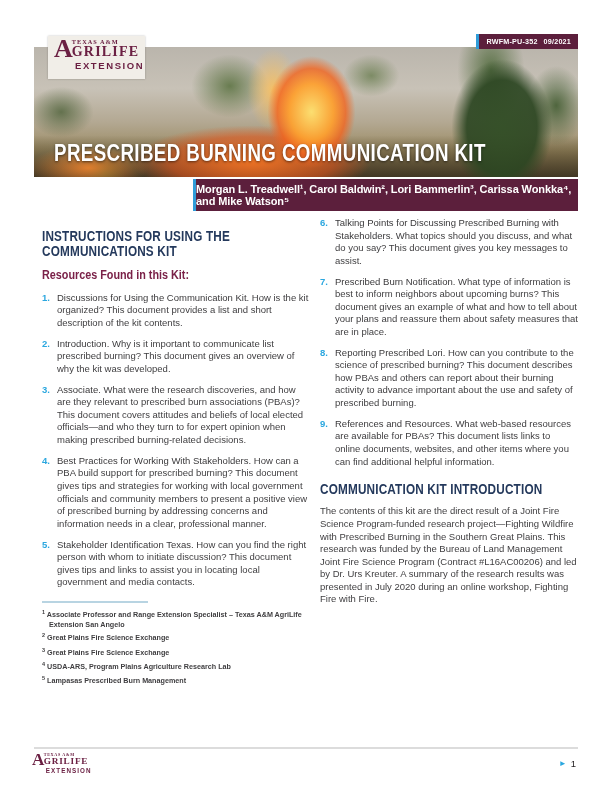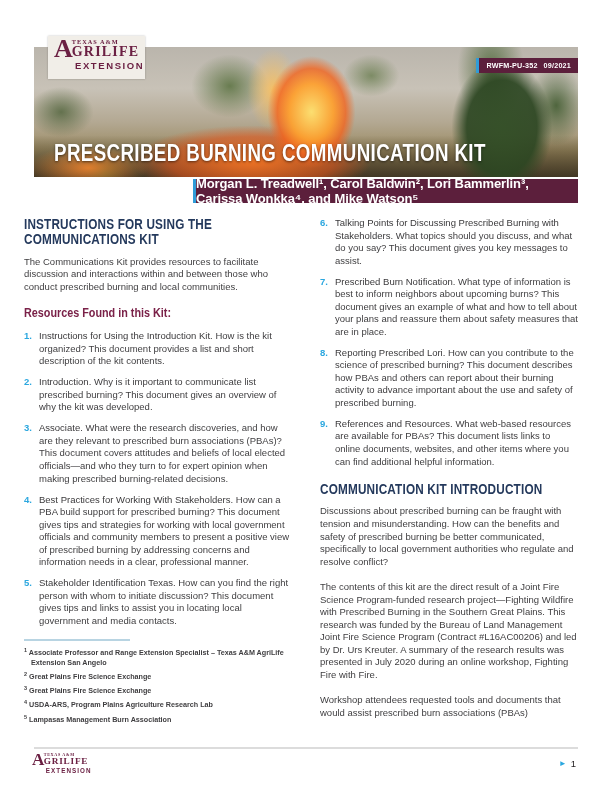--- a/index.html
+++ b/index.html
@@ -24,42 +24,42 @@
       linear-gradient(180deg, rgba(0,0,0,0) 68%, rgba(70,58,34,.5) 85%, rgba(45,37,22,.72) 100%),
       linear-gradient(180deg, #bab5ac 0%, #c8c2b7 32%, #b3a892 58%, #9a8a62 80%, #77684a 100%);
   }
   .doc-title{position:absolute;left:20px;bottom:10px;margin:0;color:#ffffff;
     font-size:24px;font-weight:bold;letter-spacing:.5px;white-space:nowrap;
     transform:scaleX(.78);transform-origin:left bottom;
     text-shadow:0 1px 3px rgba(0,0,0,.55);}
 
   .badge{position:absolute;top:-13px;right:0;background:#5c1f3c;color:#fff;
     border-left:3px solid #2f9cd8;height:15px;display:flex;align-items:center;
-    gap:6px;padding:0 7px;font-size:7.2px;font-weight:bold;letter-spacing:.2px;margin-top:24px;}
+    gap:6px;padding:0 7px;font-size:7.2px;font-weight:bold;letter-spacing:.2px;}
 
   
   .logo-box{position:absolute;left:14px;top:-11px;width:97px;height:43px;
     background:#f1eee8;box-shadow:0 0 2px rgba(0,0,0,.25);padding:3px 0 0 6px;box-sizing:border-box;}
   .logo{color:#6b2043;}
   .logo-row{display:flex;align-items:flex-start;line-height:1;}
   .logo-a{font-family:"Liberation Serif",serif;font-weight:bold;font-size:26px;line-height:.8;}
   .logo-stack{display:flex;flex-direction:column;margin-left:-1px;}
   .logo-tam{font-family:"Liberation Serif",serif;font-size:6.3px;letter-spacing:1px;font-weight:bold;}
   .logo-grilife{font-family:"Liberation Serif",serif;font-size:14px;letter-spacing:1.2px;font-weight:bold;line-height:.95;}
   .logo-ext{font-size:9.5px;font-weight:bold;letter-spacing:1.6px;margin-left:21px;margin-top:1px;line-height:1;}
   .footer-logo{position:absolute;left:32px;top:753px;transform:scale(.66);transform-origin:left top;}
 
   
-  .authors-bar{position:absolute;left:193px;right:34px;top:179px;height:24px;
+  .authors-bar{position:absolute;left:193px;right:34px;top:179px;height:32px;
     background:#5c1f3c;border-left:3px solid #2f9cd8;display:flex;align-items:center;
-    justify-content:center;color:#fff;font-size:13px;font-weight:bold;letter-spacing:-.1px;}
+    justify-content:center;color:#fff;font-size:11px;font-weight:bold;letter-spacing:-.1px;}
 
   
   .col{position:absolute;top:217px;font-size:9.5px;line-height:1.32;}
-  .col-left{left:24px;width:268px;}
+  .col-left{left:42px;width:268px;margin-top:12px;}
   .col-right{left:320px;width:258px;}
 
   h2.sec{color:#24395c;font-size:14px;font-weight:bold;margin:0 0 8px 0;line-height:1.1;
     width:125%;transform:scaleX(.84);transform-origin:left top;letter-spacing:.2px;}
   h2.sec2{margin-top:14px;}
   .para{margin:0 0 13px 0;}
   h3.resources{color:#7a2148;font-size:12px;font-weight:bold;margin:4px 0 8px 0;
     width:115%;transform:scaleX(.9);transform-origin:left top;}
 
   .li{display:flex;margin:0 0 8.5px 0;}
@@ -103,26 +103,25 @@
     </div>
     <h1 class="doc-title">PRESCRIBED BURNING COMMUNICATION KIT</h1>
   </div>
 
   <div class="authors-bar">
     <span>Morgan L. Treadwell¹, Carol Baldwin², Lori Bammerlin³, Carissa Wonkka⁴, and Mike Watson⁵</span>
   </div>
 
   <div class="col col-left">
     <h2 class="sec">INSTRUCTIONS FOR USING THE COMMUNICATIONS KIT</h2>
-    <p class="para">The Communications Kit provides resources to facilitate discussion and interactions within and between those who conduct prescribed burning and local communities.</p>
     <h3 class="resources">Resources Found in this Kit:</h3>
 
     <div class="li">
       <span class="num">1.</span>
-      <span class="li-body"><b class="lead">Instructions for Using the Introduction Kit.</b> <span>How is the kit organized? This document provides a list and short description of the kit contents.</span></span>
+      <span class="li-body"><b class="lead">Discussions for Using the Communication Kit.</b> <span>How is the kit organized? This document provides a list and short description of the kit contents.</span></span>
     </div>
     <div class="li">
       <span class="num">2.</span>
       <span class="li-body"><b class="lead">Introduction.</b> <span>Why is it important to communicate list prescribed burning? This document gives an overview of why the kit was developed.</span></span>
     </div>
     <div class="li">
       <span class="num">3.</span>
       <span class="li-body"><b class="lead">Associate.</b> <span>What were the research discoveries, and how are they relevant to prescribed burn associations (PBAs)? This document covers attitudes and beliefs of local elected officials—and who they turn to for expert opinion when making prescribed burning-related decisions.</span></span>
     </div>
     <div class="li">
@@ -133,21 +132,21 @@
       <span class="num">5.</span>
       <span class="li-body"><b class="lead">Stakeholder Identification Texas.</b> <span>How can you find the right person with whom to initiate discussion? This document gives tips and links to assist you in locating local government and media contacts.</span></span>
     </div>
 
     <div class="footnotes">
       <div class="fn-rule"></div>
       <div class="fn"><sup>1</sup> <span>Associate Professor and Range Extension Specialist – Texas A&amp;M AgriLife Extension San Angelo</span></div>
       <div class="fn"><sup>2</sup> <span>Great Plains Fire Science Exchange</span></div>
       <div class="fn"><sup>3</sup> <span>Great Plains Fire Science Exchange</span></div>
       <div class="fn"><sup>4</sup> <span>USDA-ARS, Program Plains Agriculture Research Lab</span></div>
-      <div class="fn"><sup>5</sup> <span>Lampasas Management Burn Association</span></div>
+      <div class="fn"><sup>5</sup> <span>Lampasas Prescribed Burn Management</span></div>
     </div>
   </div>
 
   <div class="col col-right">
     <div class="li">
       <span class="num">6.</span>
       <span class="li-body"><b class="lead">Talking Points for Discussing Prescribed Burning with Stakeholders.</b> <span>What topics should you discuss, and what do you say? This document gives you key messages to assist.</span></span>
     </div>
     <div class="li">
       <span class="num">7.</span>
@@ -156,23 +155,21 @@
     <div class="li">
       <span class="num">8.</span>
       <span class="li-body"><b class="lead">Reporting Prescribed Lori.</b> <span>How can you contribute to the science of prescribed burning? This document describes how PBAs and others can report about their burning activity to advance important about the use and safety of prescribed burning.</span></span>
     </div>
     <div class="li">
       <span class="num">9.</span>
       <span class="li-body"><b class="lead">References and Resources.</b> <span>What web-based resources are available for PBAs? This document lists links to online documents, websites, and other items where you can find additional helpful information.</span></span>
     </div>
 
     <h2 class="sec sec2">COMMUNICATION KIT INTRODUCTION</h2>
-    <p class="para">Discussions about prescribed burning can be fraught with tension and misunderstanding. How can the benefits and safety of prescribed burning be better communicated, specifically to local government authorities who regulate and resolve conflict?</p>
     <p class="para">The contents of this kit are the direct result of a Joint Fire Science Program-funded research project—Fighting Wildfire with Prescribed Burning in the Southern Great Plains. This research was funded by the Bureau of Land Management Joint Fire Science Program (Contract #L16AC00206) and led by Dr. Urs Kreuter. A summary of the research results was presented in July 2020 during an online workshop, Fighting Fire with Fire.</p>
-    <p class="para">Workshop attendees requested tools and documents that would assist prescribed burn associations (PBAs)</p>
   </div>
 
   <div class="footer-rule"></div>
   <div class="footer-logo">
     <div class="logo">
       <div class="logo-row">
         <span class="logo-a">A</span>
         <span class="logo-stack">
           <span class="logo-tam">TEXAS A&amp;M</span>
           <span class="logo-grilife">GRILIFE</span>

